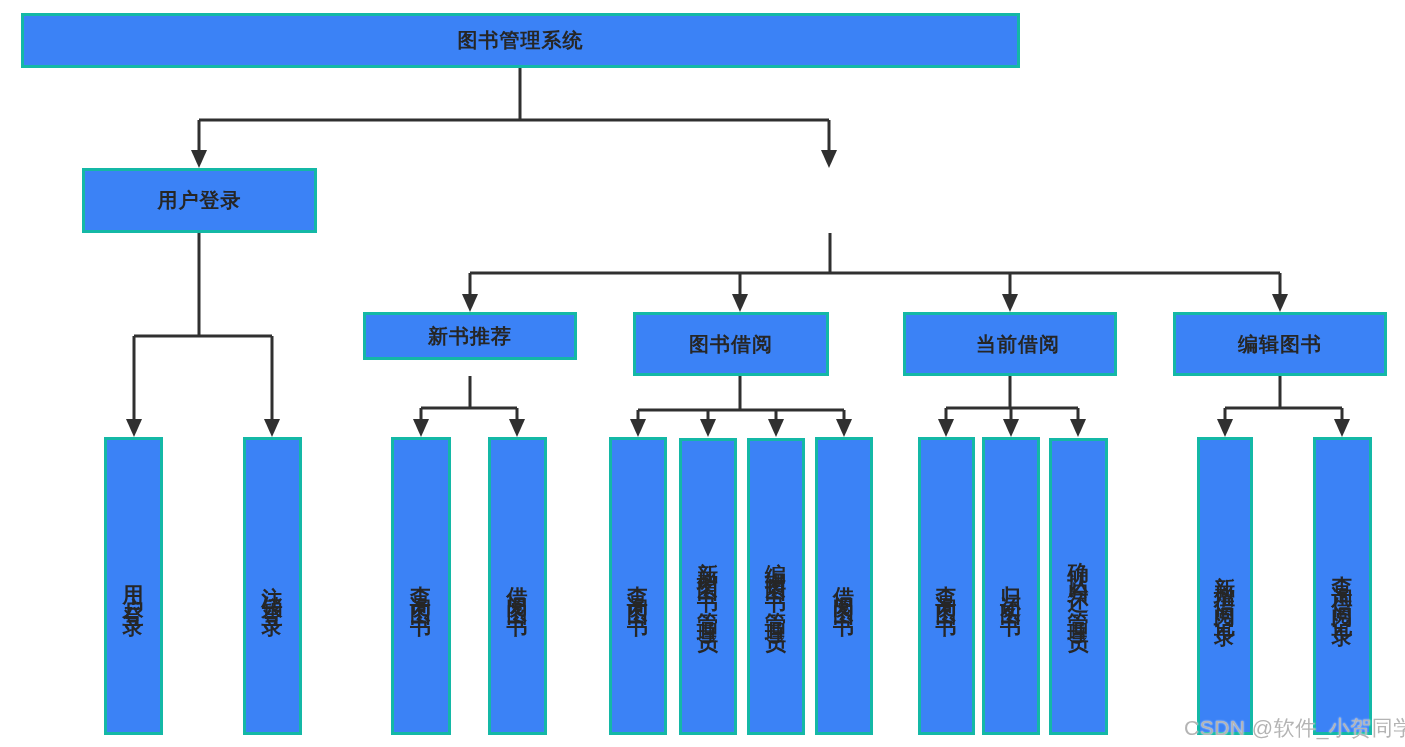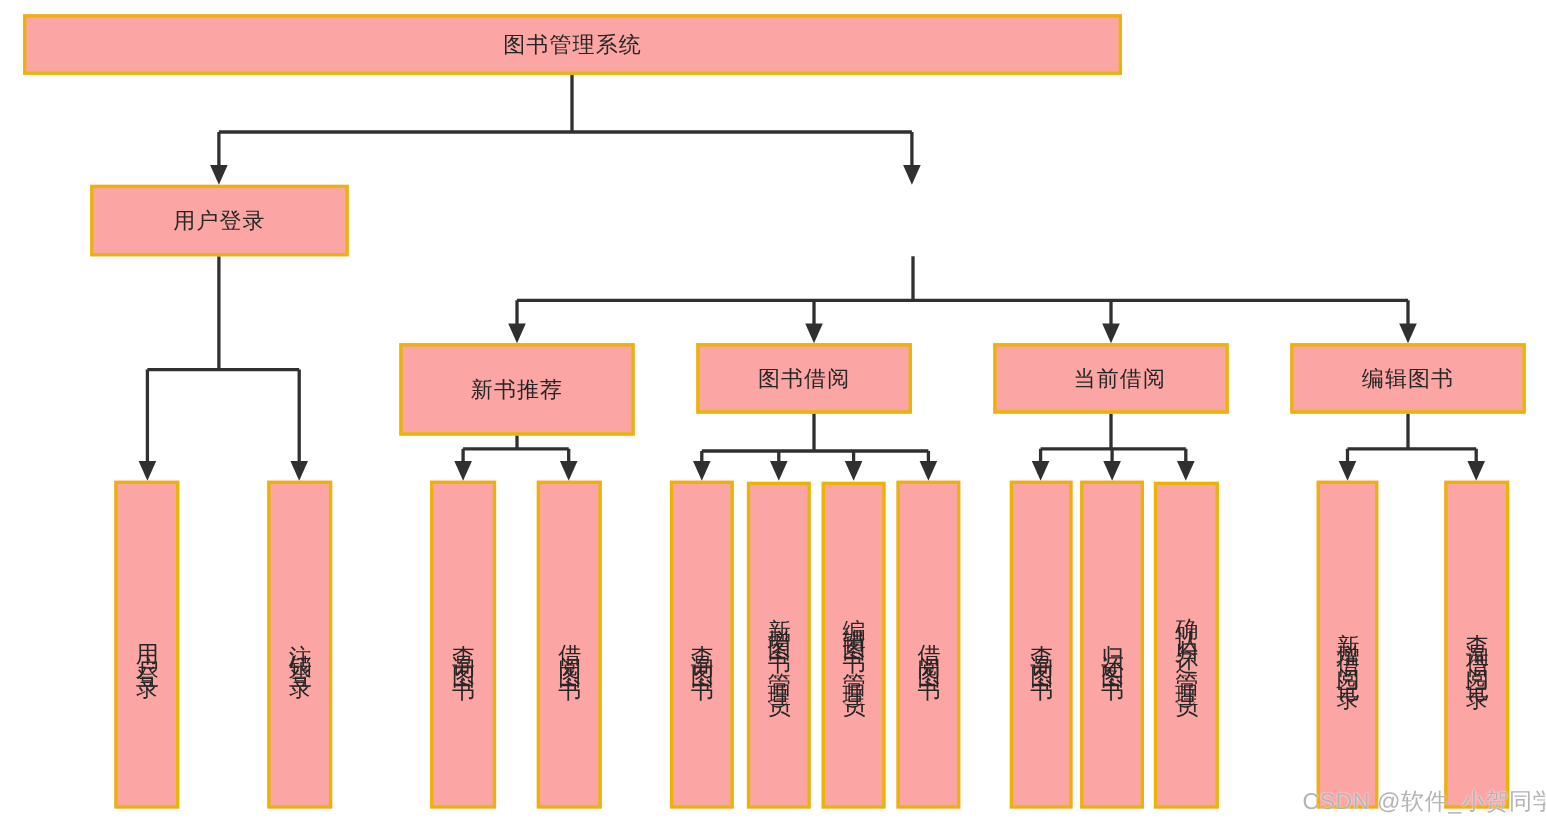--- a/index.html
+++ b/index.html
@@ -5,30 +5,31 @@
   html,body{margin:0;padding:0;background:#ffffff;}
   #canvas{
     position:relative;
     width:1405px;height:747px;
     background:#ffffff;
     font-family:"Liberation Sans","DejaVu Sans",sans-serif;
     overflow:hidden;
   }
   .node{
     position:absolute;
-    background:#fca5a5;
-    border:3px solid #eab308;
+    background:#3b82f6;
+    border:3px solid #14b8a6;
     box-sizing:border-box;
     display:flex;
     align-items:center;
     justify-content:center;
     color:#262626;
     font-size:20px;
     letter-spacing:1px;
     z-index:2;
+    font-weight:bold;
   }
   .vnode{
     writing-mode:vertical-rl;
     text-orientation:mixed;
     font-size:21px;
     letter-spacing:10px;
     line-height:1;
     padding-top:6px;
   }
   #connectors{
@@ -100,21 +101,21 @@
       <path d="M1280 376 V408 M1225 408 H1342 M1225 408 V427 M1342 408 V427"></path>
       <polygon points="1217,419 1233,419 1225,437"></polygon>
       <polygon points="1334,419 1350,419 1342,437"></polygon>
     </g>
   </svg>
 
   <div class="node" style="left:21px;top:13px;width:999px;height:55px;">图书管理系统</div>
 
   <div class="node" style="left:82px;top:168px;width:235px;height:65px;">用户登录</div>
 
-  <div class="node" style="left:363px;top:312px;width:214px;height:84px;">新书推荐</div>
+  <div class="node" style="left:363px;top:312px;width:214px;height:48px;">新书推荐</div>
   <div class="node" style="left:633px;top:312px;width:196px;height:64px;">图书借阅</div>
   <div class="node" style="left:903px;top:312px;width:214px;height:64px;padding-left:16px;">当前借阅</div>
   <div class="node" style="left:1173px;top:312px;width:214px;height:64px;">编辑图书</div>
 
   <div class="node vnode" style="left:104px;top:437px;width:59px;height:298px;">用户登录</div>
   <div class="node vnode" style="left:243px;top:437px;width:59px;height:298px;">注销登录</div>
 
   <div class="node vnode" style="left:391px;top:437px;width:60px;height:298px;">查询图书</div>
   <div class="node vnode" style="left:488px;top:437px;width:59px;height:298px;">借阅图书</div>
 

